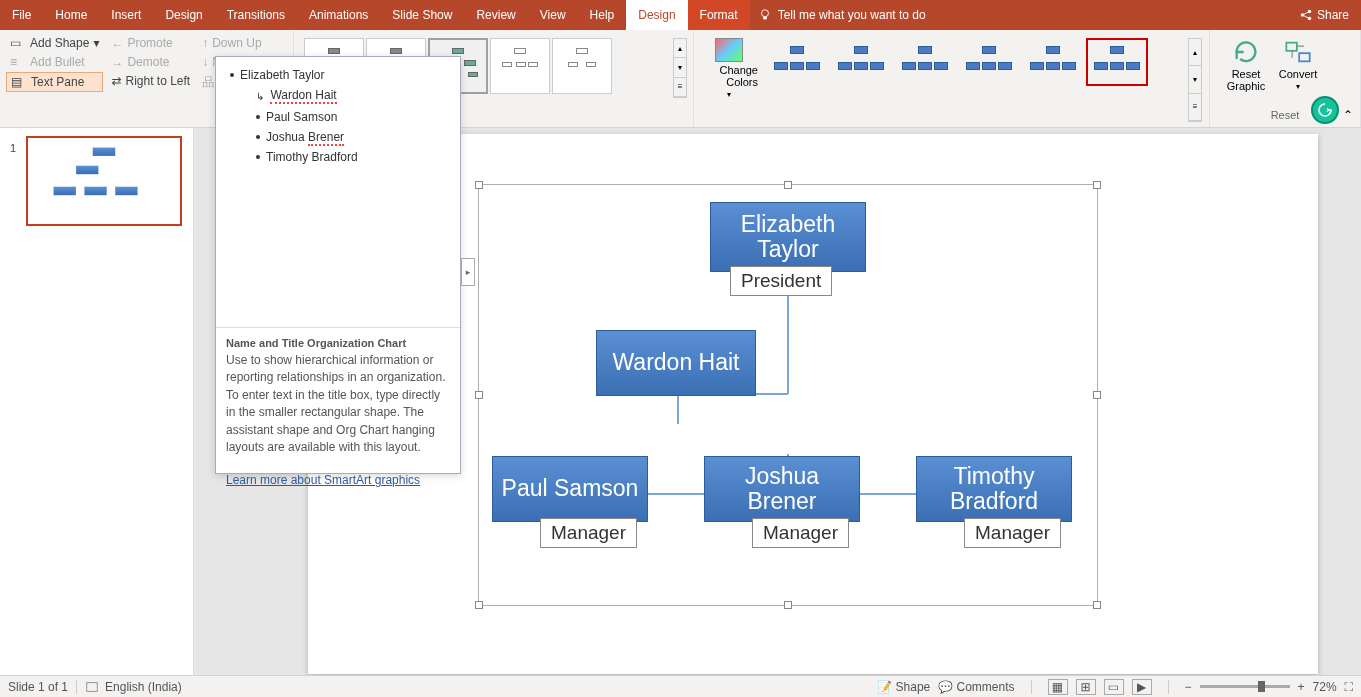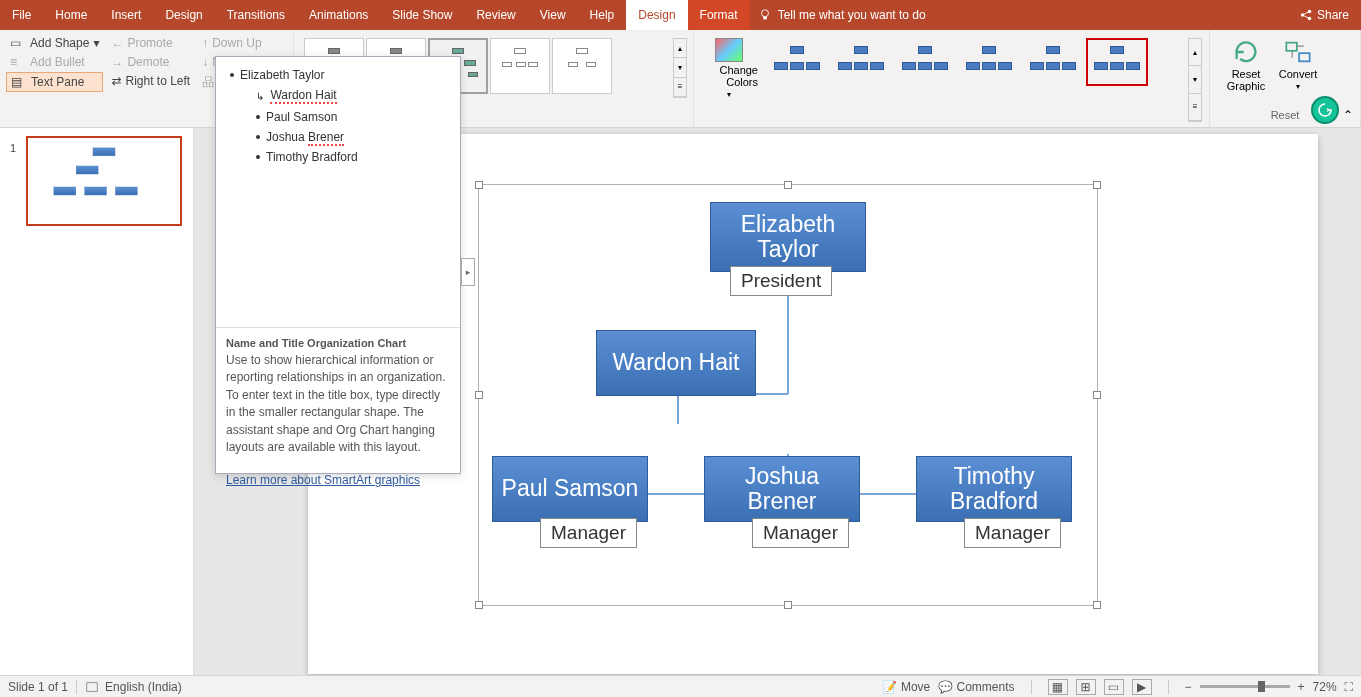--- a/index.html
+++ b/index.html
@@ -423,21 +423,21 @@
 <div class="tp-toggle">▸</div>
 
 <div class="status">
   <span>Slide 1 of 1</span>
   <span class="sp"></span>
   <svg width="14" height="14" viewBox="0 0 16 16">
       <rect x="2" y="3" width="12" height="10" fill="none" stroke="#888"></rect>
     </svg>
   <span style="margin-left:6px">English (India)</span>
   <div class="status-right">
-    <span>📝 <span>Move</span></span>
+    <span>📝 <span>Shape</span></span>
     <span>💬 <span>Comments</span></span>
     <span class="sp"></span>
     <div class="view-btn">▦</div>
     <div class="view-btn">⊞</div>
     <div class="view-btn">▭</div>
     <div class="view-btn">▶</div>
     <span class="sp"></span>
     <span>−</span>
     <div class="zoom-slider">
         <div class="zoom-thumb"></div>

